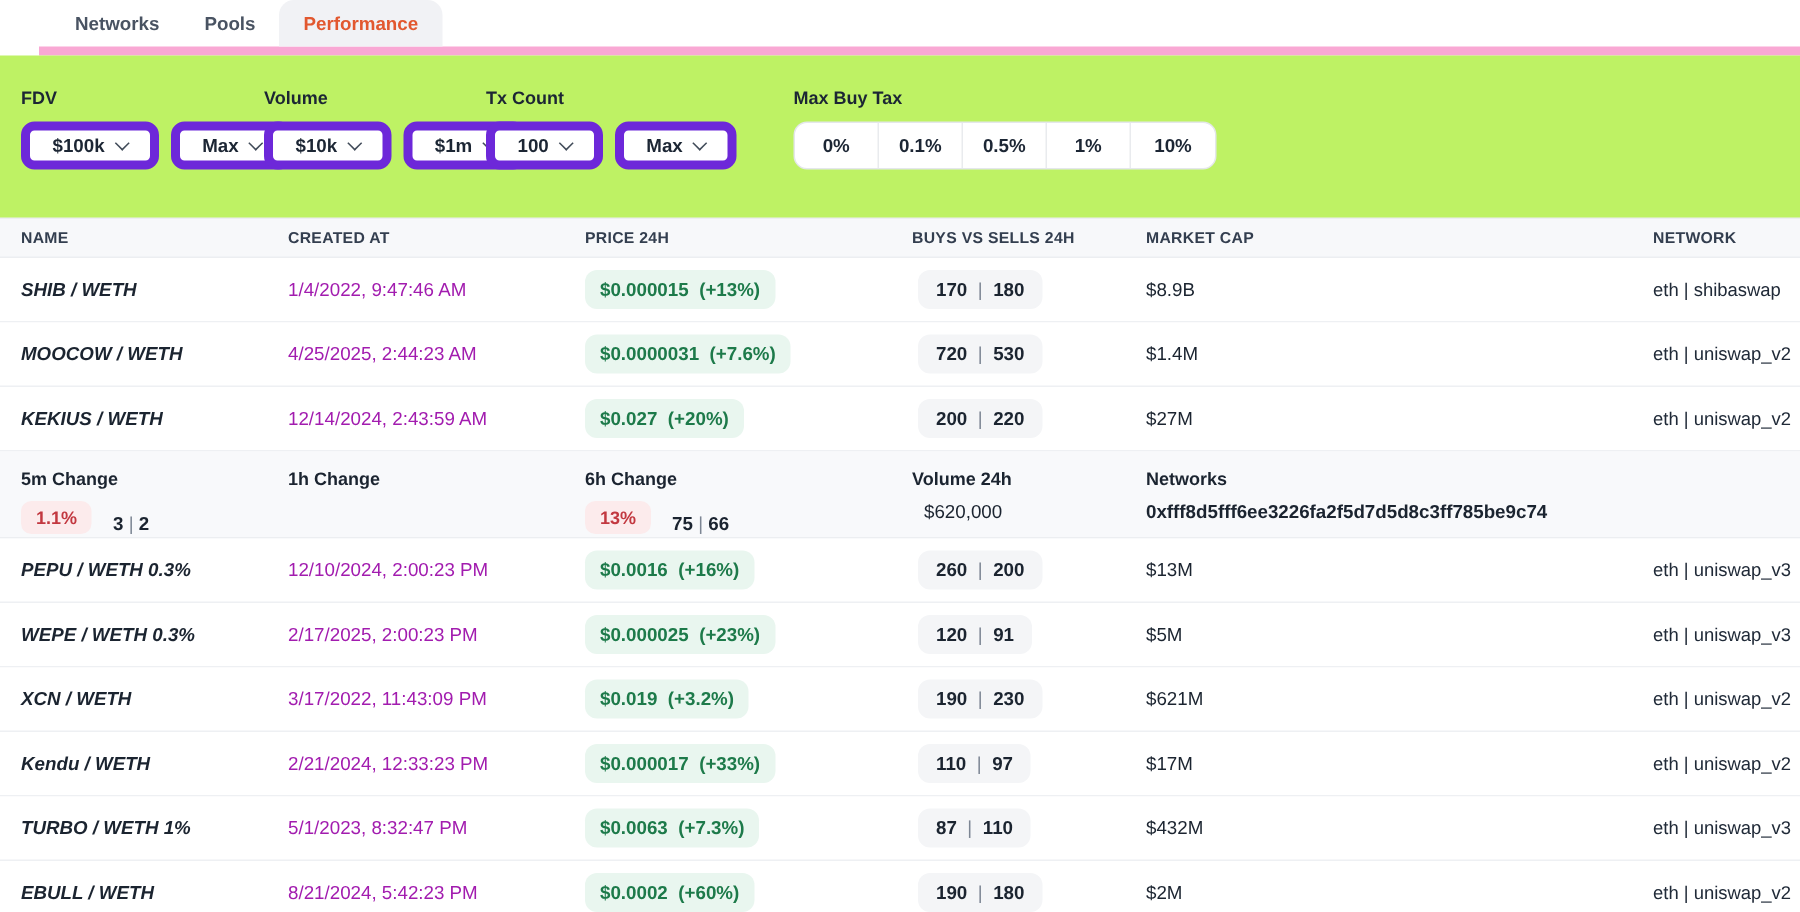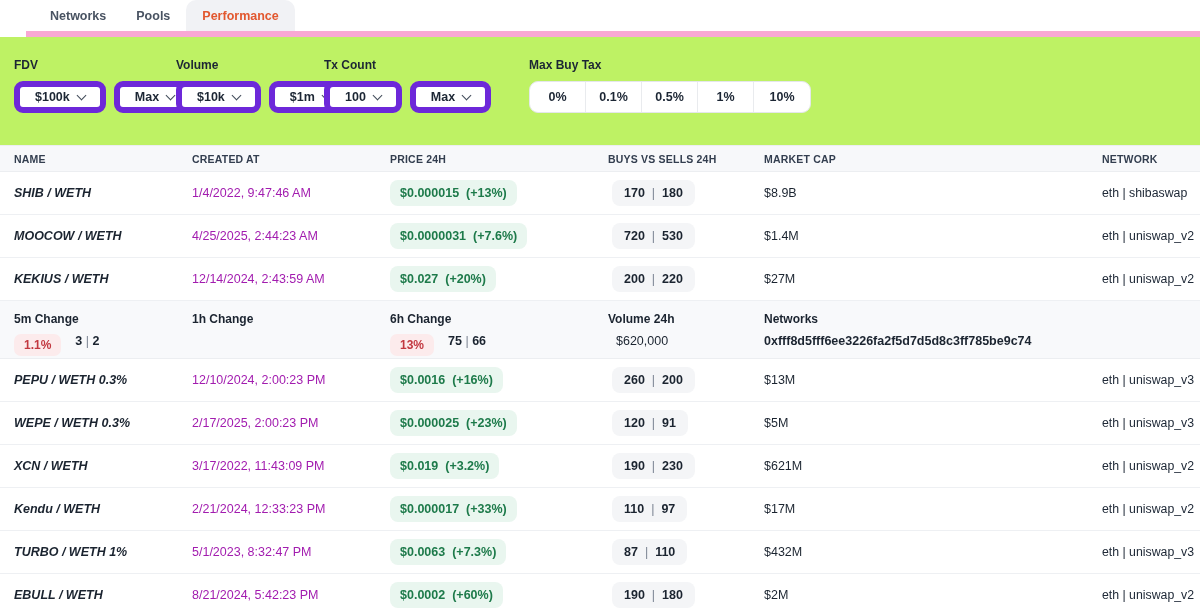--- a/index.html
+++ b/index.html
@@ -52,21 +52,21 @@
           font-size:12.5px; font-weight:700; color:#1b2430; }
   .sep { color:#7d8694; font-weight:400; }
   .cell-mcap { font-size:12.5px; font-weight:500; color:#1b2430; }
   .cell-network { font-size:12.3px; color:#202a38; }
 
   
   .detail { height:58px; background:#f8f9fb; border-bottom:1px solid #eceef1;
             display:grid; grid-template-columns:192px 198px 218px 156px 1fr;
             align-items:start; padding-top:11px; }
   .dlabel { font-size:12px; font-weight:700; color:#1b2430; margin-bottom:8px; }
-  .dvals { display:flex; align-items:flex-start; gap:14px; font-size:12.5px; font-weight:600; color:#1b2430; }
+  .dvals { display:flex; align-items:flex-end; gap:14px; font-size:12.5px; font-weight:600; color:#1b2430; }
   .badge-red { background:#fcebec; color:#c23840; border-radius:7px;
                padding:4px 10px; font-size:12px; font-weight:700; }
   .dvol-val { font-size:12.5px; color:#1b2430; padding-left:8px; }
   .daddr-val { font-size:12.5px; font-weight:600; color:#1b2430; margin-top:2px; }
 </style>
 </head>
 <body>
 
 <div class="tabbar">
   <div class="tab tab-networks">Networks</div>

